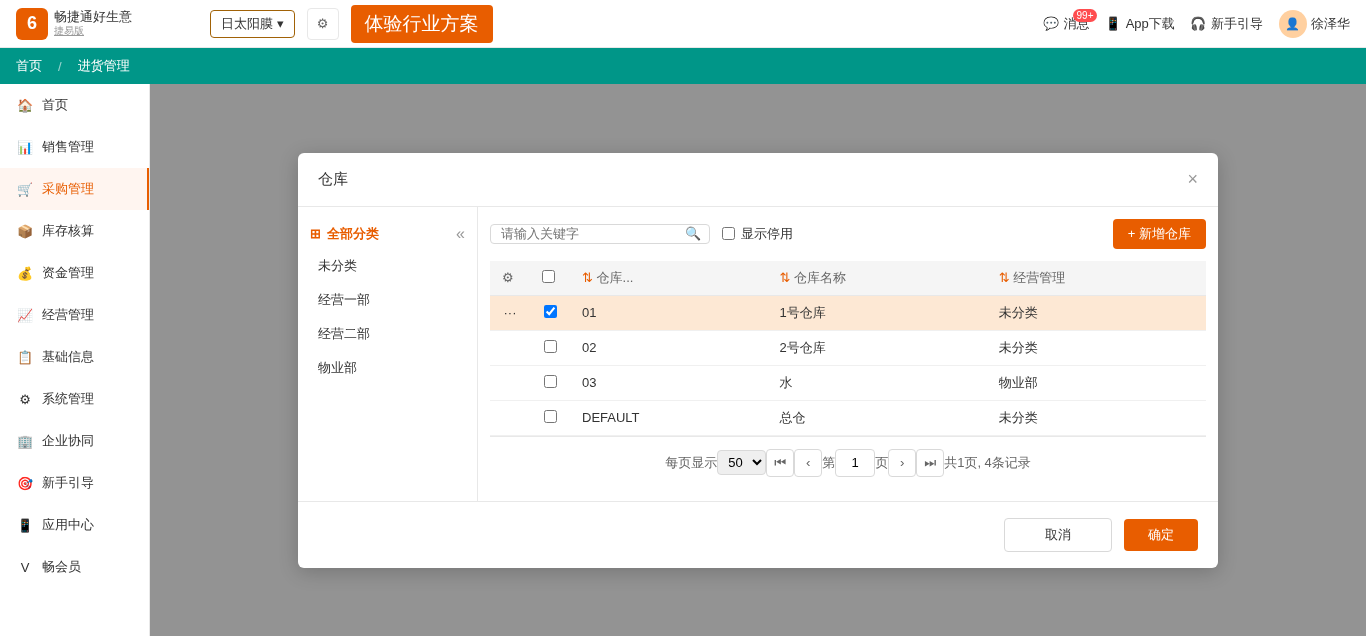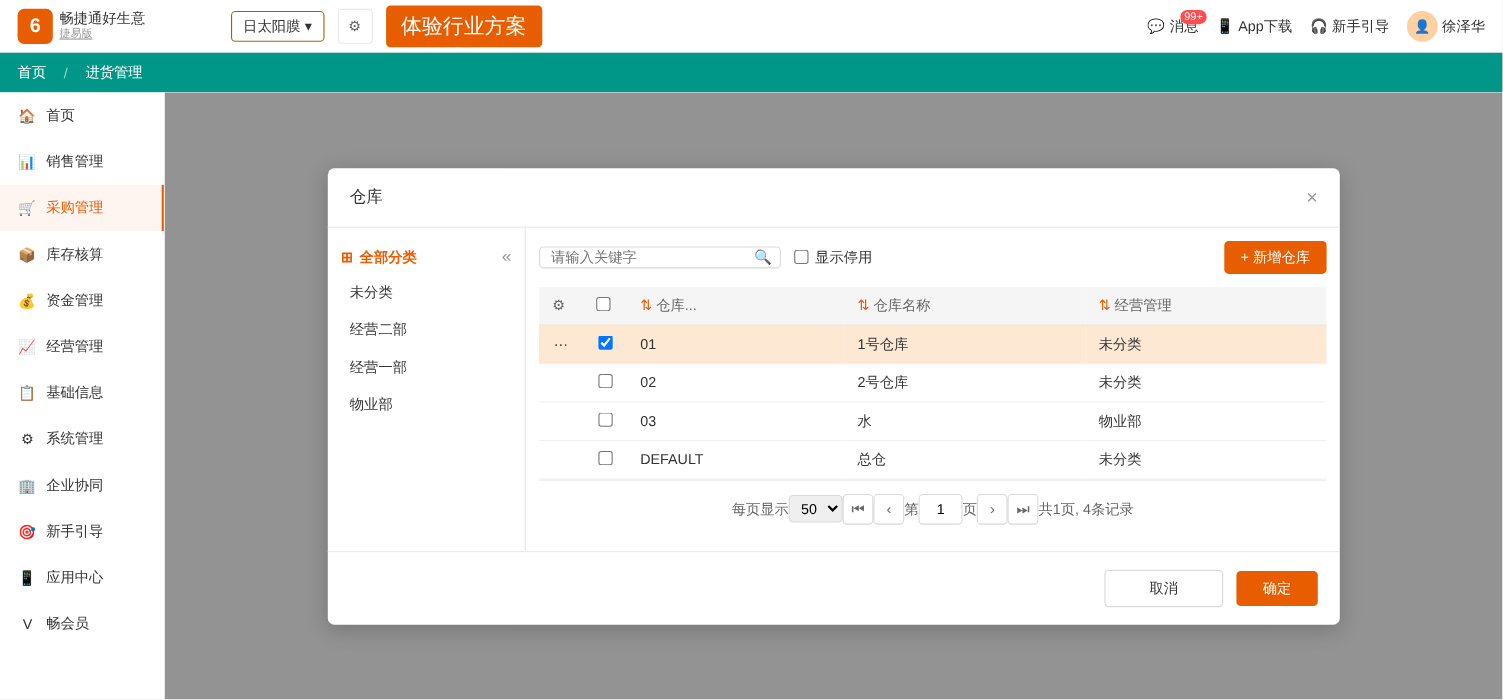--- a/index.html
+++ b/index.html
@@ -218,22 +218,22 @@
           <div class="category-panel">
             <div class="category-header">
               <div class="category-all">
                 <span>⊞</span>
                 <span>全部分类</span>
               </div>
               <span class="category-collapse">«</span>
             </div>
             <div id="category-items-container">
             <div class="category-item">未分类</div>
+                <div class="category-item">经营一部</div>
                 <div class="category-item">经营二部</div>
-                <div class="category-item">经营一部</div>
                 <div class="category-item">物业部</div>
               </div>
           </div>
 
           <div class="table-panel">
 
             <div class="table-toolbar">
               <div class="search-icon-wrap">
                 <input class="search-input" type="text" placeholder="请输入关键字" style="">
                 <span class="search-icon-btn">🔍</span>

